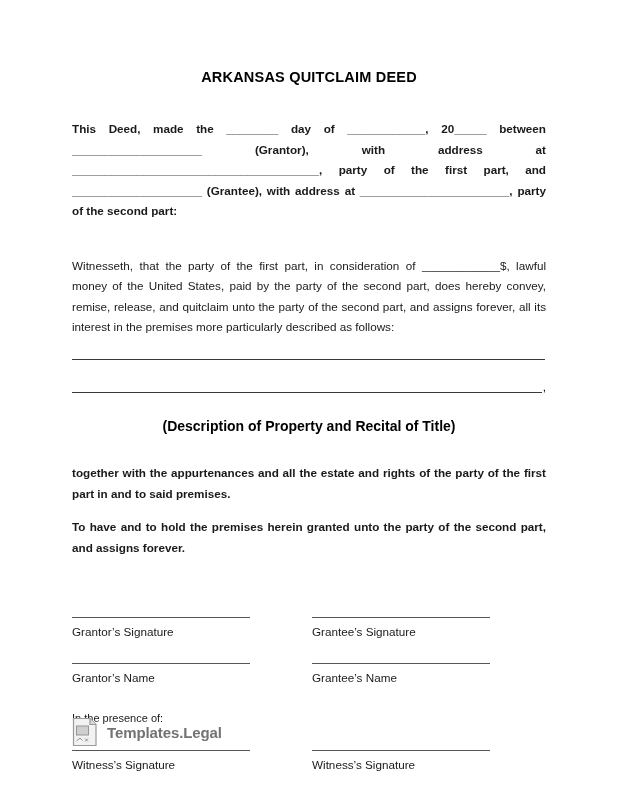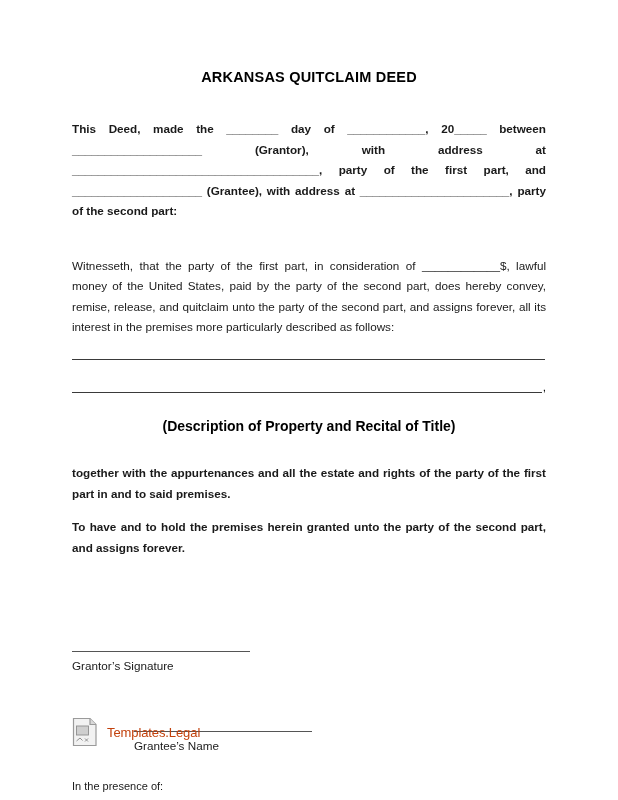--- a/index.html
+++ b/index.html
@@ -75,21 +75,20 @@
     margin: 8px;
   }
 
   
   .sig-grid {
     display: flex;
     justify-content: flex-start;
   }
   .sig-col {
     width: 178px;
-    margin-top: 34px;
   }
   .sig-col.right { margin-left: 62px; }
   .sig-line {
     border-top: 1px solid #555555;
     height: 0;
     width: 178px;
   }
   .sig-label {
     font-size: 11.7px;
     line-height: 20.5px;
@@ -111,24 +110,24 @@
     display: flex;
     align-items: center;
   }
   .logo-icon {
     width: 26px;
     height: 30px;
     margin-right: 9px;
     flex: 0 0 auto;
   }
   .logo-text {
-    font-size: 13px;
-    font-weight: normal;
+    font-size: 15px;
+    font-weight: bold;
     letter-spacing: -0.1px;
-    color: #c2410c;
+    color: #737373;
   }
 </style>
 </head>
 <body>
 
 <div class="page">
 
   <h1 class="doc-title">ARKANSAS QUITCLAIM DEED</h1>
 
   <div class="gap-lg"></div>
@@ -168,25 +167,33 @@
   <div class="gap-sm"></div>
 
 
   <div style="height:46px"></div>
 
   <div class="sig-grid">
     <div class="sig-col">
       <div class="sig-line"></div>
       <div class="sig-label">Grantor’s Signature</div>
     </div>
+    <div class="sig-col right">
+      <div class="sig-line"></div>
+      <div class="sig-label">Grantee’s Signature</div>
+    </div>
   </div>
 
   <div style="height:20px"></div>
 
   <div class="sig-grid">
+    <div class="sig-col">
+      <div class="sig-line"></div>
+      <div class="sig-label">Grantor’s Name</div>
+    </div>
     <div class="sig-col right">
       <div class="sig-line"></div>
       <div class="sig-label">Grantee’s Name</div>
     </div>
   </div>
 
   <div style="height:20px"></div>
 
   <div class="presence">In the presence of:</div>
 

